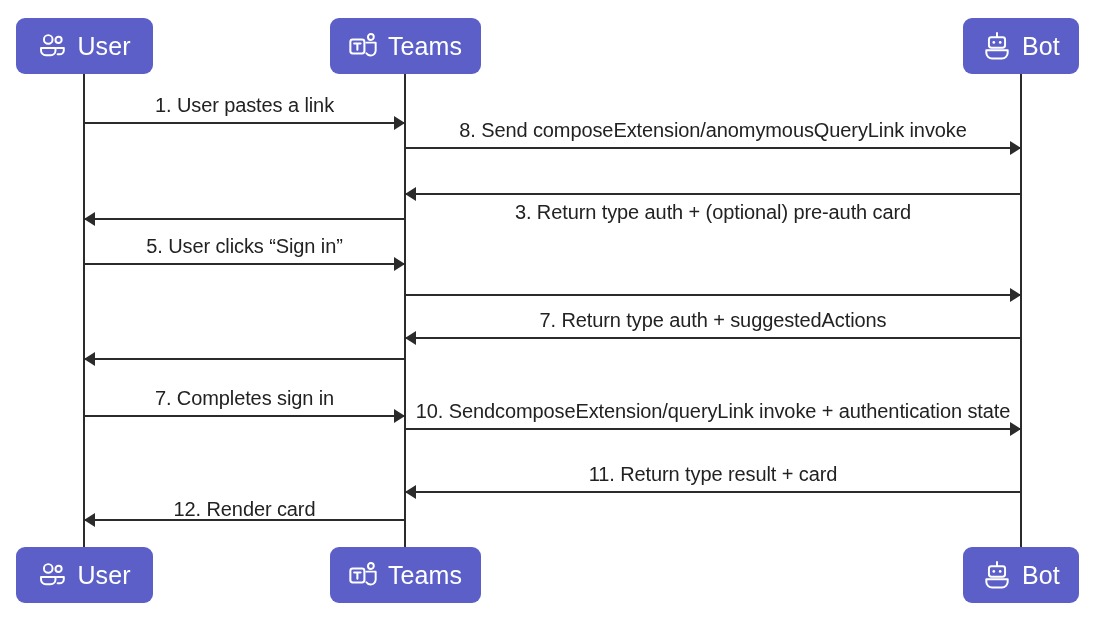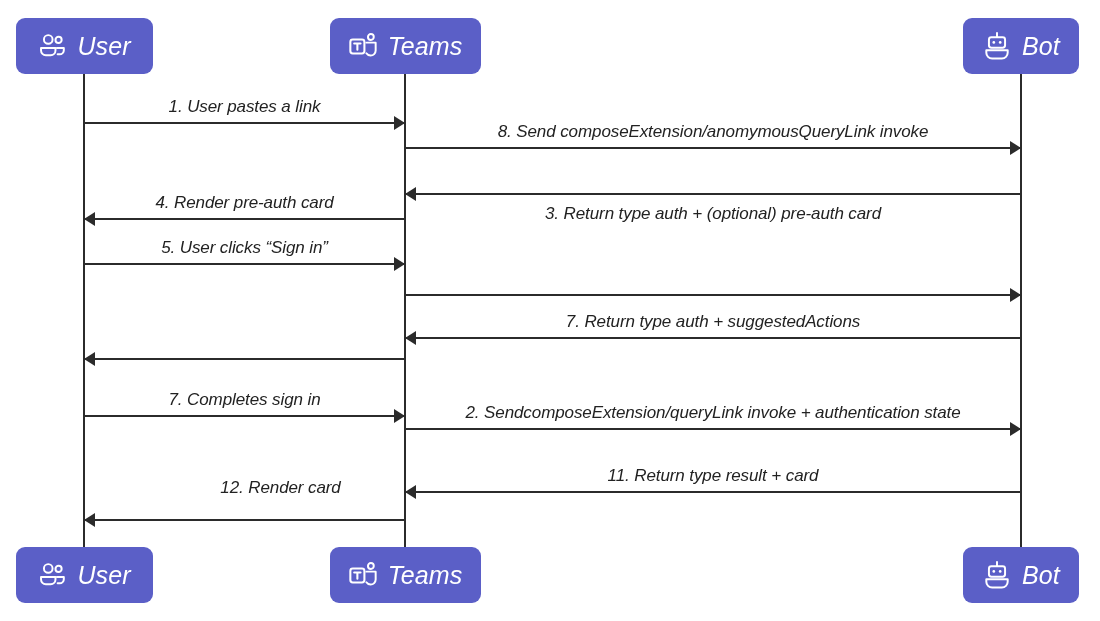--- a/index.html
+++ b/index.html
@@ -12,21 +12,20 @@
     height: 621px;
     position: relative;
     overflow: hidden;
     font-family: "Liberation Sans", sans-serif;
   }
   #diagram {
     position: absolute;
     inset: 0;
     width: 1100px;
     height: 436px;
-    font-style: italic;
   }
   .node-box {
     position: absolute;
     display: flex;
     align-items: center;
     justify-content: center;
     gap: 10px;
     border-radius: 9px;
     background: #5B5FC7;
     box-sizing: border-box;
@@ -41,21 +40,21 @@
     white-space: nowrap;
     line-height: 1;
   }
   .node-icon {
     display: block;
     flex: 0 0 auto;
   }
   .msg-label {
     position: absolute;
     font-family: "Liberation Sans", sans-serif;
-    font-size: 17px;
+    font-size: 20px;
     font-weight: 400;
     color: #222222;
     white-space: nowrap;
     line-height: 1;
     transform: translate(-50%, -100%);
     letter-spacing: -0.1px;
   }
   .lifeline, .arrow-line {
     position: absolute;
     background: #2b2b2b;
@@ -134,36 +133,35 @@
     <div class="arrow-head" style="left: 394px; top: 116px; border-top: 7px solid transparent; border-bottom: 7px solid transparent; border-left: 11px solid rgb(43, 43, 43);"></div>
     <div class="msg-label" style="left: 244.5px; top: 115px;">1. User pastes a link</div>
     <div class="arrow-line" style="left: 405px; top: 147px; width: 616px;"></div>
     <div class="arrow-head" style="left: 1010px; top: 141px; border-top: 7px solid transparent; border-bottom: 7px solid transparent; border-left: 11px solid rgb(43, 43, 43);"></div>
     <div class="msg-label" style="left: 713px; top: 140px;">8. Send composeExtension/anomymousQueryLink invoke</div>
     <div class="arrow-line" style="left: 405px; top: 193px; width: 616px;"></div>
     <div class="arrow-head" style="left: 405px; top: 187px; border-top: 7px solid transparent; border-bottom: 7px solid transparent; border-right: 11px solid rgb(43, 43, 43);"></div>
     <div class="msg-label" style="left: 713px; top: 186px; margin-top: 36px;">3. Return type auth + (optional) pre-auth card</div>
     <div class="arrow-line" style="left: 84px; top: 218px; width: 321px;"></div>
     <div class="arrow-head" style="left: 84px; top: 212px; border-top: 7px solid transparent; border-bottom: 7px solid transparent; border-right: 11px solid rgb(43, 43, 43);"></div>
-    <div class="msg-label" style="left: 244.5px; top: 211px;">4. Render pre-auth card</div>
     <div class="arrow-line" style="left: 84px; top: 263px; width: 321px;"></div>
     <div class="arrow-head" style="left: 394px; top: 257px; border-top: 7px solid transparent; border-bottom: 7px solid transparent; border-left: 11px solid rgb(43, 43, 43);"></div>
     <div class="msg-label" style="left: 244.5px; top: 256px;">5. User clicks “Sign in”</div>
     <div class="arrow-line" style="left: 405px; top: 294px; width: 616px;"></div>
     <div class="arrow-head" style="left: 1010px; top: 288px; border-top: 7px solid transparent; border-bottom: 7px solid transparent; border-left: 11px solid rgb(43, 43, 43);"></div>
     <div class="arrow-line" style="left: 405px; top: 337px; width: 616px;"></div>
     <div class="arrow-head" style="left: 405px; top: 331px; border-top: 7px solid transparent; border-bottom: 7px solid transparent; border-right: 11px solid rgb(43, 43, 43);"></div>
     <div class="msg-label" style="left: 713px; top: 330px;">7. Return type auth + suggestedActions</div>
     <div class="arrow-line" style="left: 84px; top: 358px; width: 321px;"></div>
     <div class="arrow-head" style="left: 84px; top: 352px; border-top: 7px solid transparent; border-bottom: 7px solid transparent; border-right: 11px solid rgb(43, 43, 43);"></div>
     <div class="arrow-line" style="left: 84px; top: 415px; width: 321px;"></div>
     <div class="arrow-head" style="left: 394px; top: 409px; border-top: 7px solid transparent; border-bottom: 7px solid transparent; border-left: 11px solid rgb(43, 43, 43);"></div>
     <div class="msg-label" style="left: 244.5px; top: 408px;">7. Completes sign in</div>
     <div class="arrow-line" style="left: 405px; top: 428px; width: 616px;"></div>
     <div class="arrow-head" style="left: 1010px; top: 422px; border-top: 7px solid transparent; border-bottom: 7px solid transparent; border-left: 11px solid rgb(43, 43, 43);"></div>
-    <div class="msg-label" style="left: 713px; top: 421px;">2. SendcomposeExtension/queryLink invoke + authentication state</div>
+    <div class="msg-label" style="left: 713px; top: 421px;">10. SendcomposeExtension/queryLink invoke + authentication state</div>
     <div class="arrow-line" style="left: 405px; top: 491px; width: 616px;"></div>
     <div class="arrow-head" style="left: 405px; top: 485px; border-top: 7px solid transparent; border-bottom: 7px solid transparent; border-right: 11px solid rgb(43, 43, 43);"></div>
     <div class="msg-label" style="left: 713px; top: 484px;">11. Return type result + card</div>
     <div class="arrow-line" style="left: 84px; top: 519px; width: 321px;"></div>
     <div class="arrow-head" style="left: 84px; top: 513px; border-top: 7px solid transparent; border-bottom: 7px solid transparent; border-right: 11px solid rgb(43, 43, 43);"></div>
-    <div class="msg-label" style="left: 244.5px; top: 496px; margin-left: 36px;">12. Render card</div>
+    <div class="msg-label" style="left: 244.5px; top: 519px;">12. Render card</div>
   </div>
 
 </body></html>

